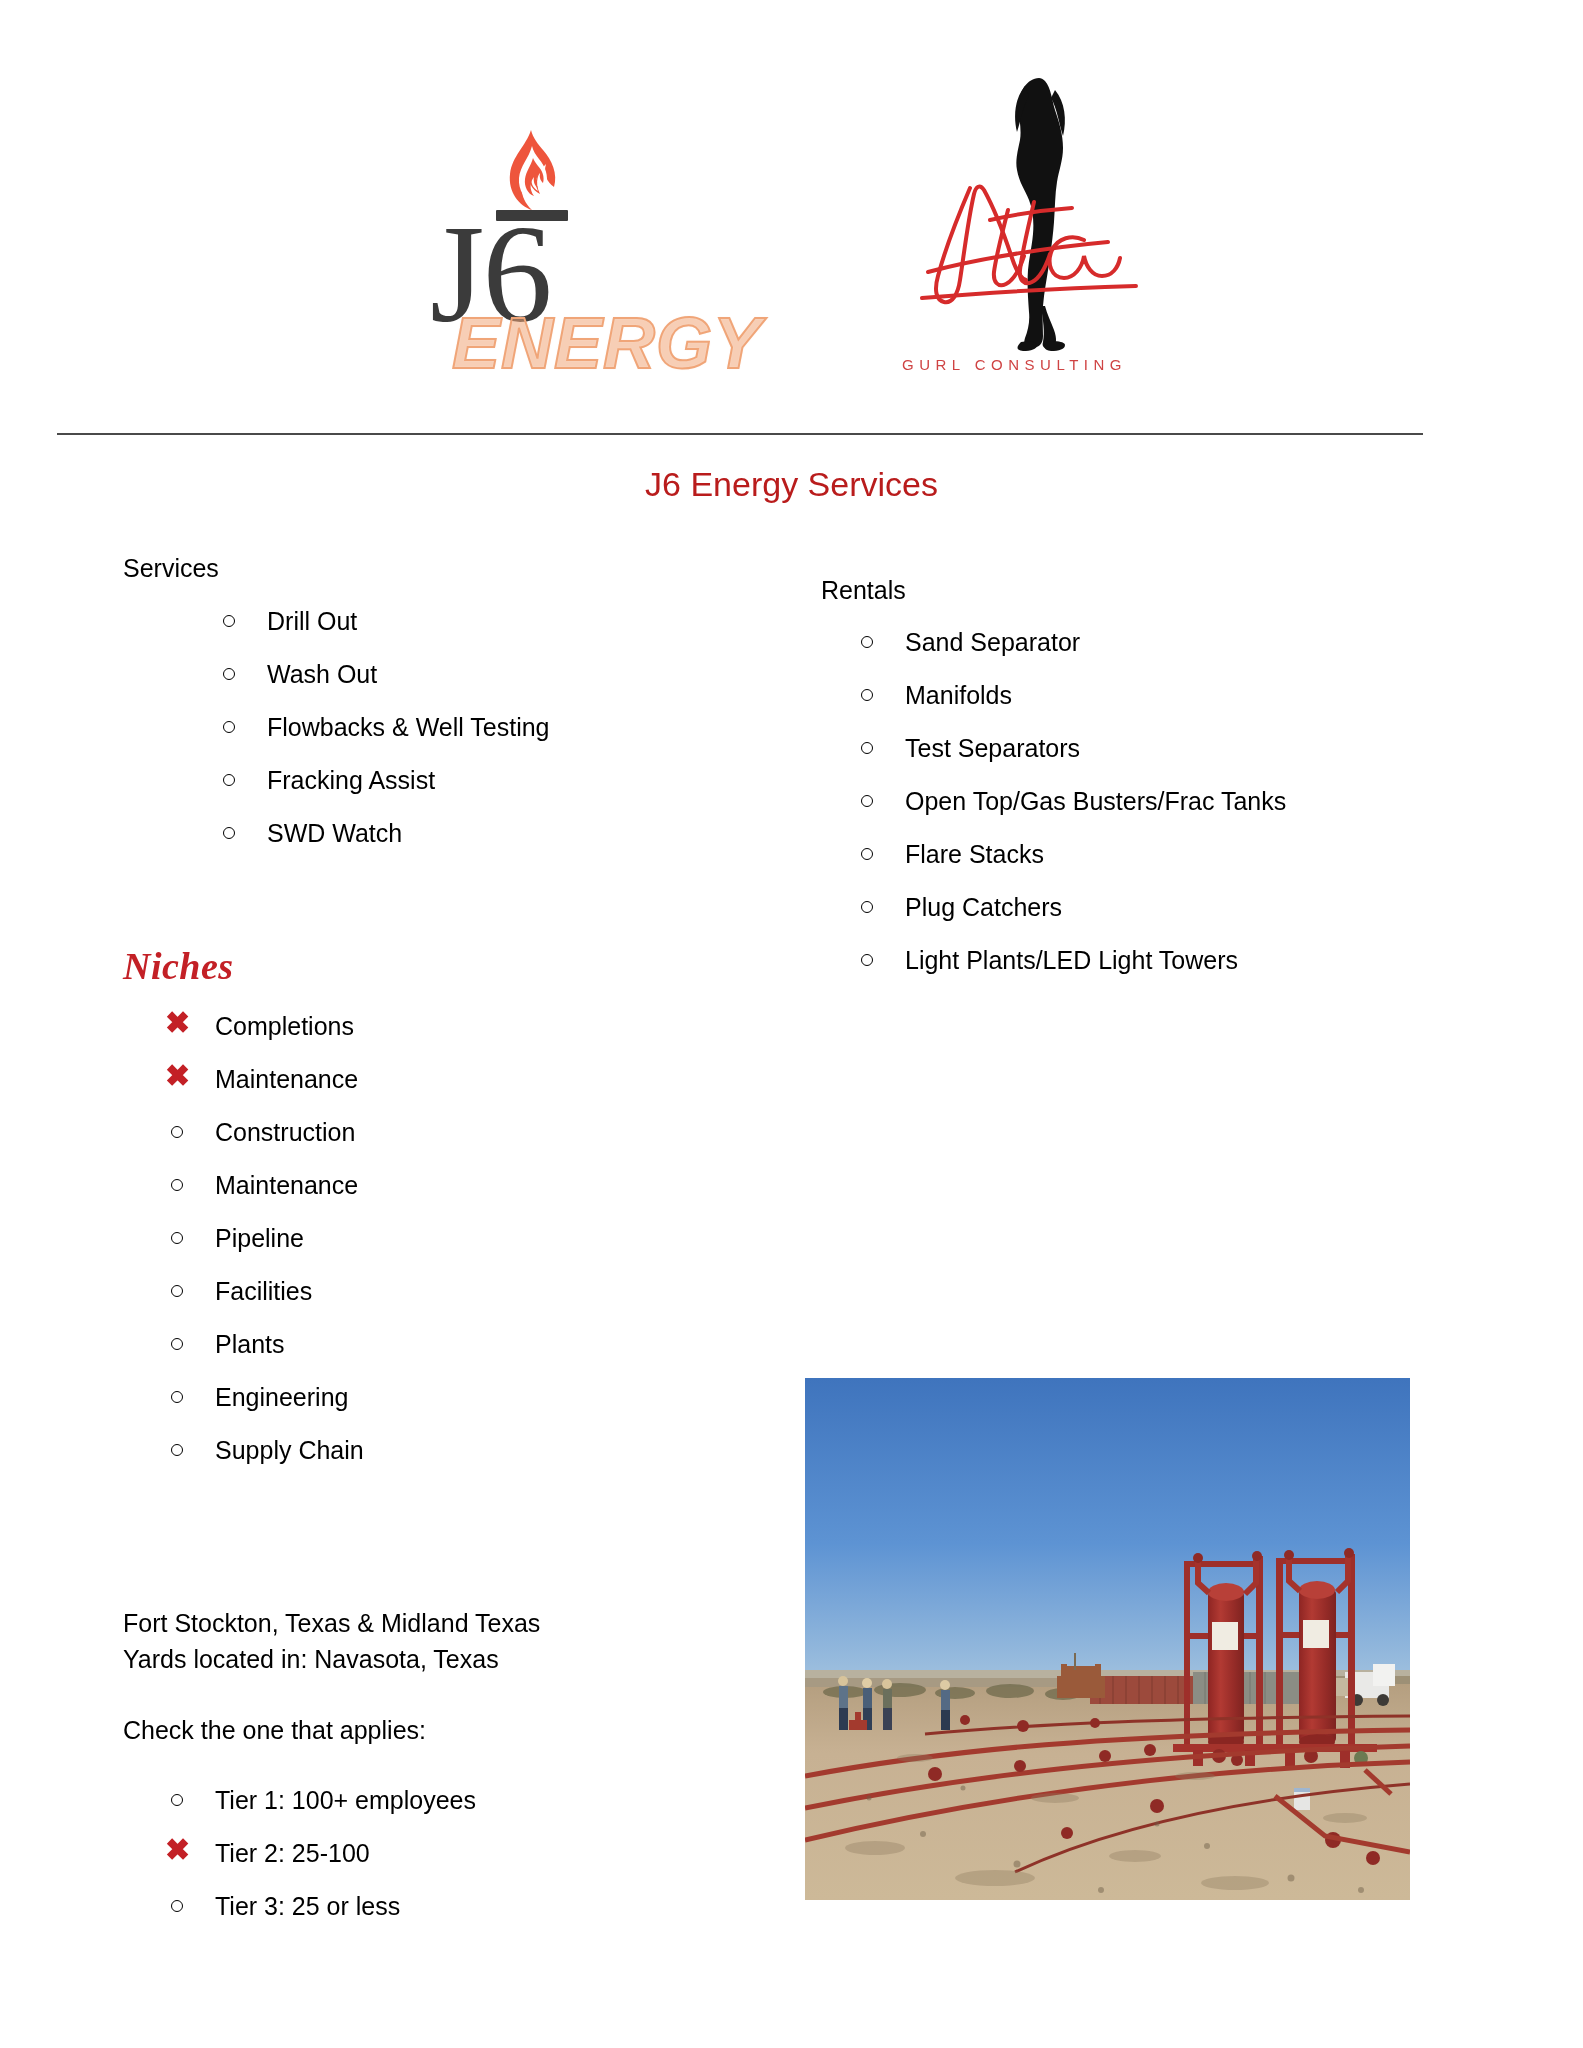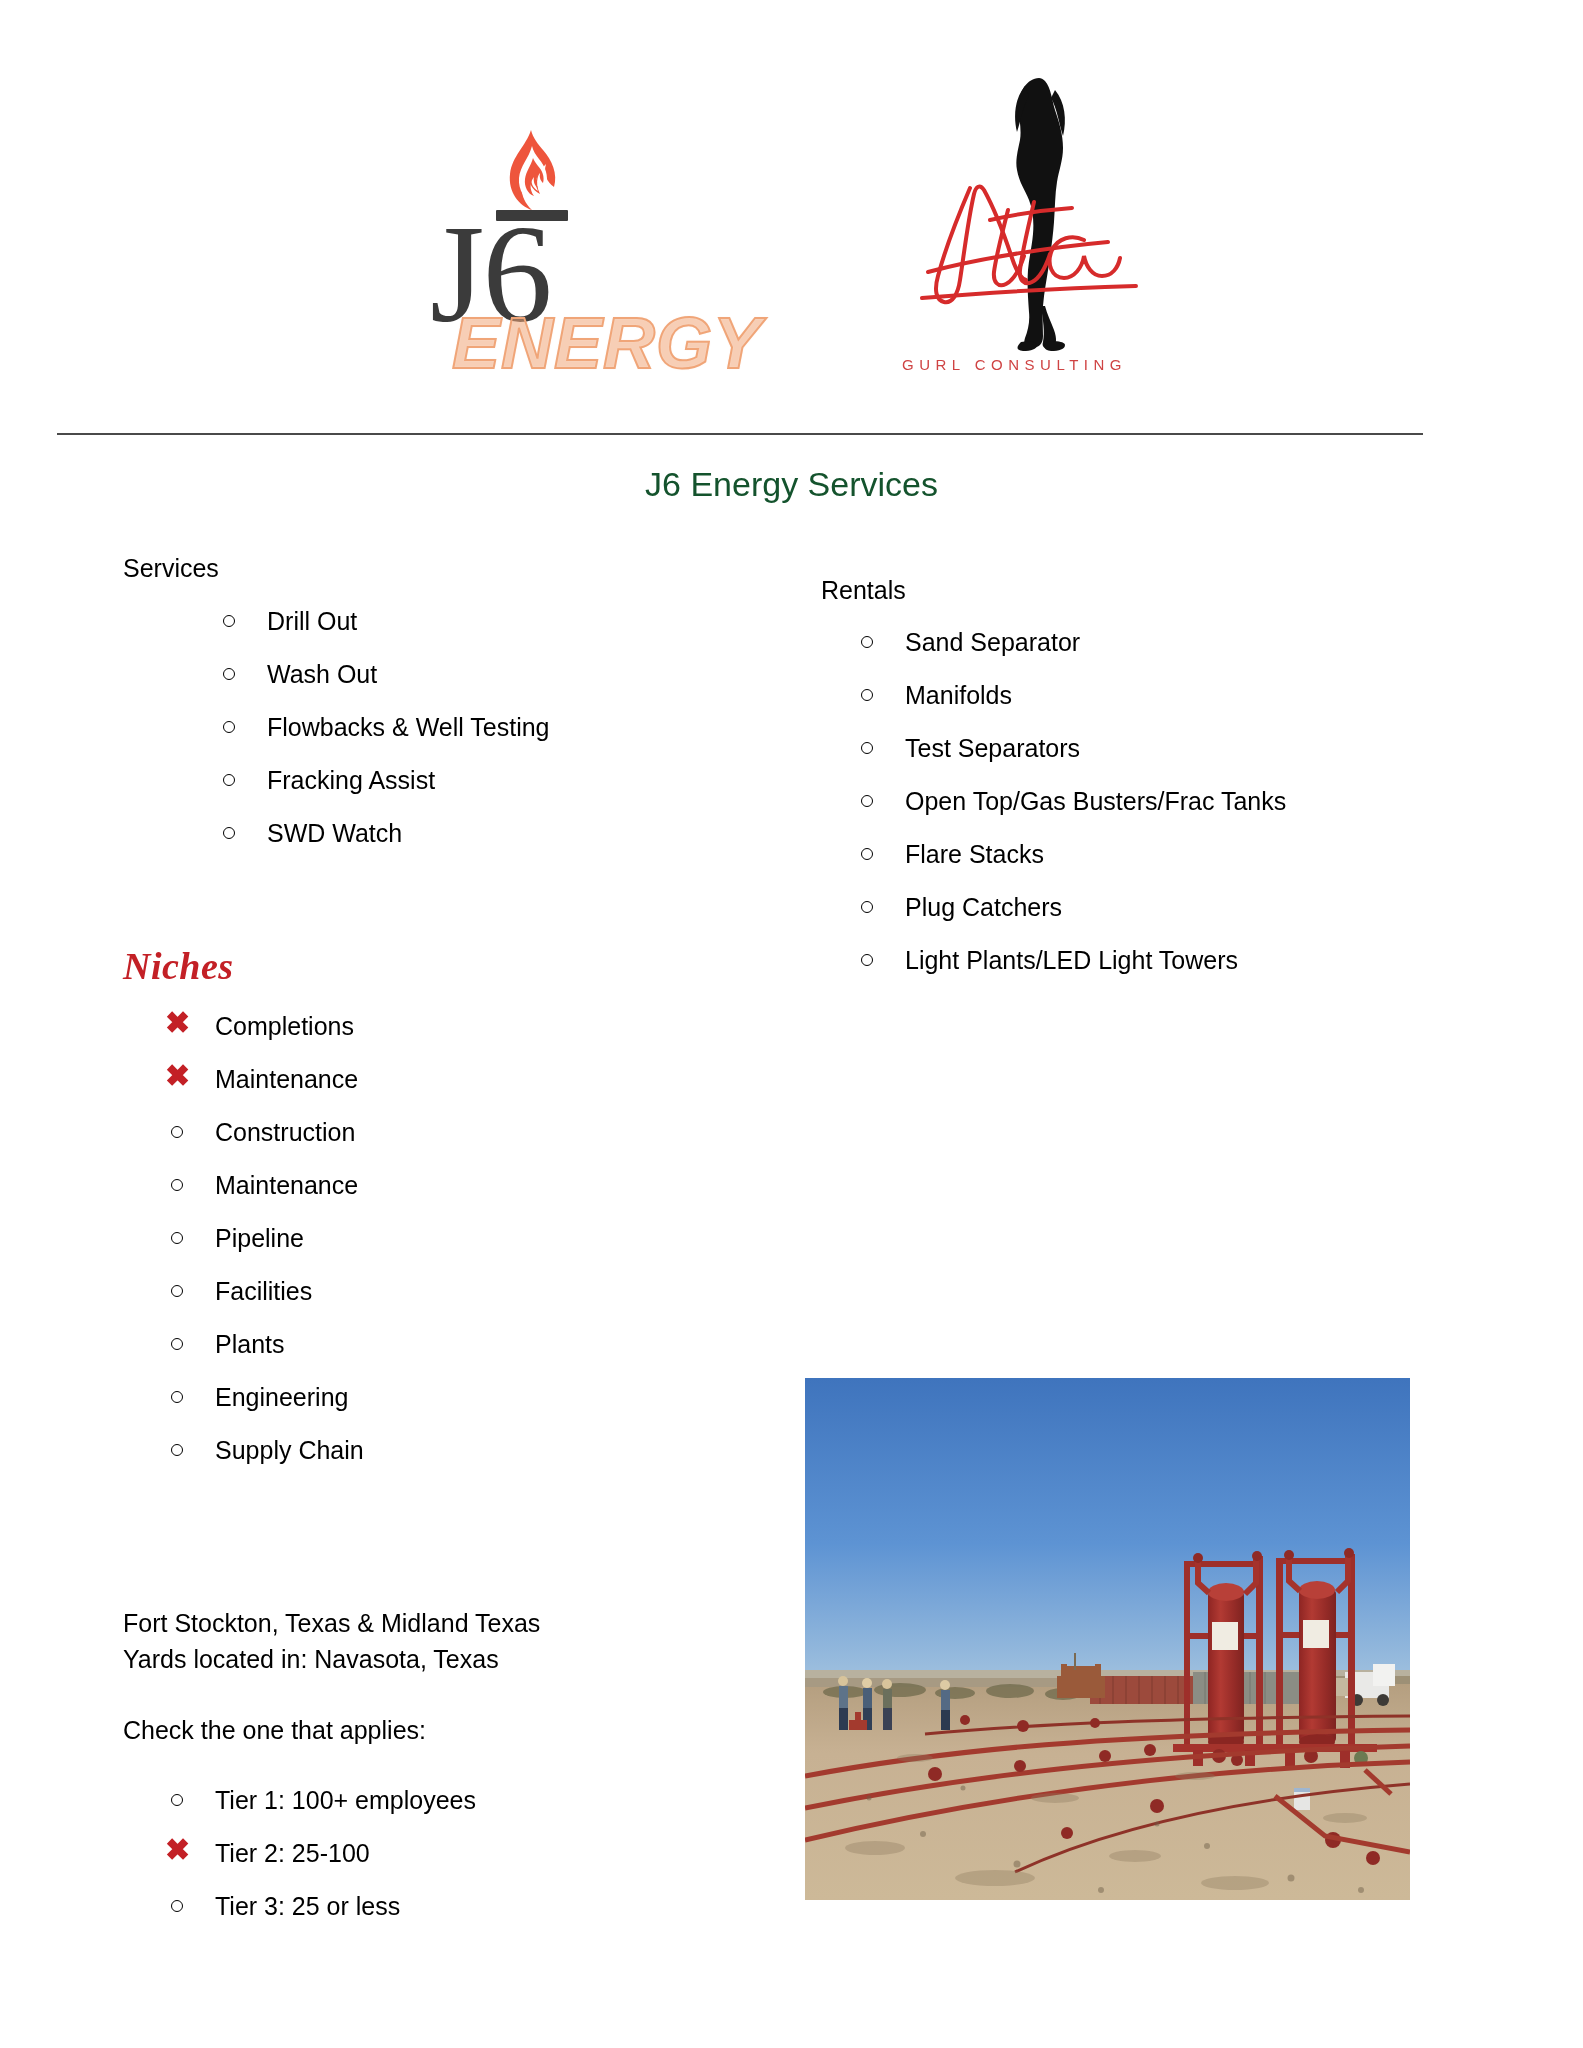--- a/index.html
+++ b/index.html
@@ -119,21 +119,21 @@
 
   
   #doc-title {
     position: absolute;
     left: 0;
     top: 464px;
     width: 1583px;
     text-align: center;
     font-size: 34px;
     line-height: 40px;
-    color: #14532d;
+    color: #b91c1c;
   }
 
   
   .col-heading {
     font-size: 25px;
     line-height: 30px;
   }
   ul.circ-list {
     list-style: none;
     margin: 0;

